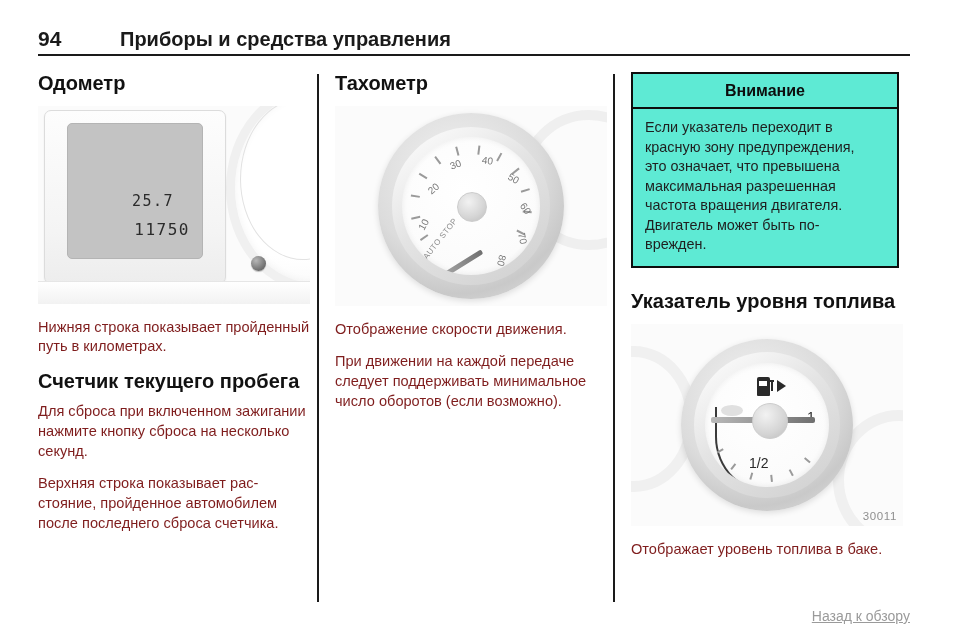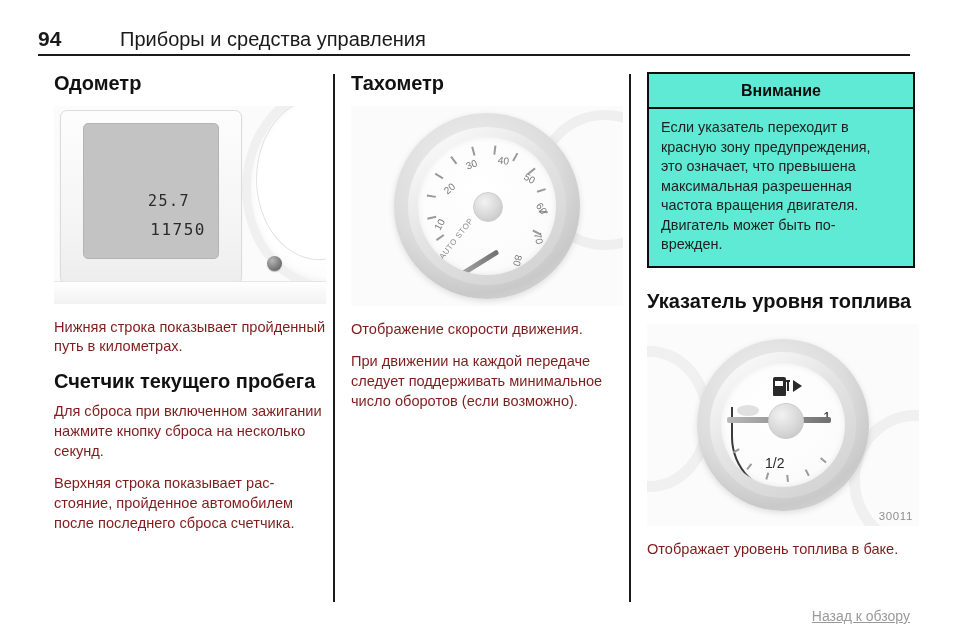--- a/index.html
+++ b/index.html
@@ -28,36 +28,36 @@
   }
   .page-number {
     font-size: 21px;
     font-weight: bold;
     letter-spacing: 0px;
     width: 82px;
     color: #1a1a1a;
   }
   .header-title {
     font-size: 20px;
-    font-weight: normal;
+    font-weight: bold;
     color: #1a1a1a;
   }
   .header-rule {
     position: absolute;
     left: 38px;
     top: 54px;
     width: 872px;
     height: 2px;
     background: #1a1a1a;
   }
 
   
   .columns {
     position: absolute;
-    left: 16px;
+    left: 0;
     top: 72px;
     width: 882px;
     height: 540px;
   }
   .col {
     position: absolute;
     top: 0;
     width: 272px;
   }
   .col-1 { left: 38px; }

